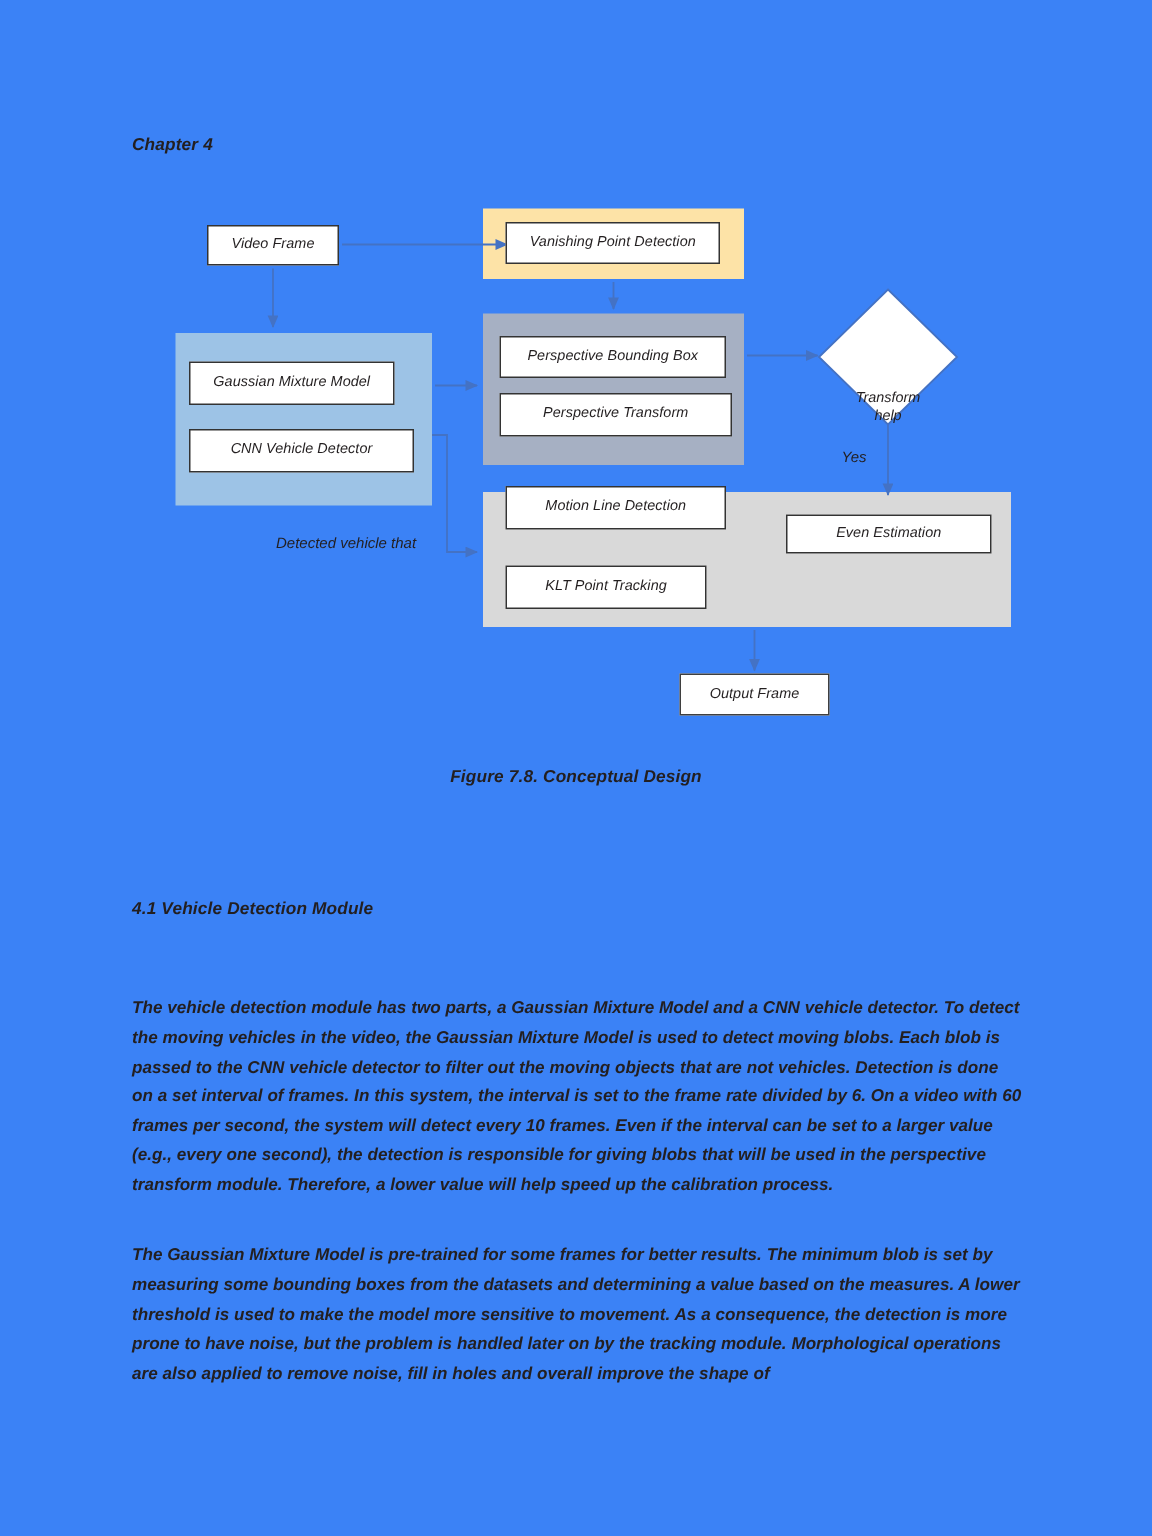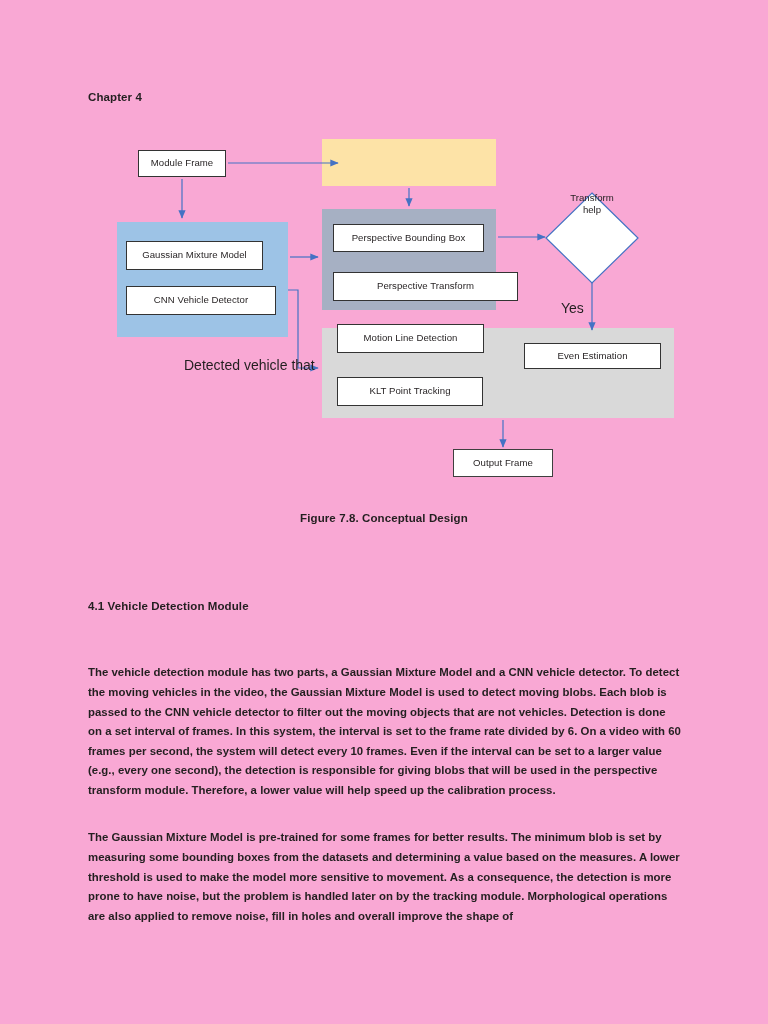--- a/index.html
+++ b/index.html
@@ -11,21 +11,22 @@
     width: 768px;
     height: 1024px;
     position: relative;
     font-family: "Liberation Sans", sans-serif;
     color: #231f20;
     overflow: hidden;
   }
   .page {
     position: absolute;
     inset: 0;
-    background: #f9a8d4;
+    background: #3b82f6;
+    font-style: italic;
   }
 
   
   .chapter-title {
     position: absolute;
     left: 88px;
     top: 91px;
     font-size: 11.5px;
     font-weight: bold;
     letter-spacing: 0.1px;
@@ -91,39 +92,39 @@
     color: #231f20;
     letter-spacing: 0.05px;
     text-align: center;
     line-height: 1.1;
   }
   .node-thick { border-width: 1.8px; border-color: #333333; }
 
   .diamond-wrap {
     position: absolute;
     display: flex;
-    align-items: flex-start;
+    align-items: flex-end;
     justify-content: center;
   }
   .diamond-shape {
     position: absolute;
     inset: 0;
   }
   .diamond-label {
     position: relative;
     z-index: 2;
     font-size: 9.6px;
     line-height: 12px;
     text-align: center;
     color: #231f20;
   }
 
   .edge-label {
     position: absolute;
-    font-size: 14px;
+    font-size: 10px;
     color: #231f20;
     white-space: nowrap;
   }
 
   svg.connectors {
     position: absolute;
     left: 0;
     top: 0;
     width: 768px;
     height: 500px;
@@ -164,45 +165,48 @@
 
         <path d="M592,283 L592,330"></path>
 
         <path d="M288,290 L298,290 L298,368 L318,368"></path>
 
         <path d="M503,420 L503,447"></path>
       </g>
     </svg>
 
     <div class="node node-thick" style="left:138px; top:150px; width:88px; height:27px;">
-      <span>Module Frame</span>
-    </div>
-
+      <span>Video Frame</span>
+    </div>
+
+    <div class="node node-thick" style="left:337px; top:148px; width:143px; height:28px;">
+      <span>Vanishing Point Detection</span>
+    </div>
 
     <div class="node node-thick" style="left:126px; top:241px; width:137px; height:29px;">
       <span>Gaussian Mixture Model</span>
     </div>
 
     <div class="node node-thick" style="left:126px; top:286px; width:150px; height:29px;">
       <span>CNN Vehicle Detector</span>
     </div>
 
     <div class="node node-thick" style="left:333px; top:224px; width:151px; height:28px;">
       <span>Perspective Bounding Box</span>
     </div>
 
-    <div class="node node-thick" style="left:333px; top:272px; width:185px; height:29px;">
+    <div class="node node-thick" style="left:333px; top:262px; width:155px; height:29px;">
       <span>Perspective Transform</span>
     </div>
 
     <div class="node node-thick" style="left:337px; top:324px; width:147px; height:29px;">
       <span>Motion Line Detection</span>
     </div>
 
-    <div class="node node-thick" style="left:337px; top:377px; width:146px; height:29px;">
+    <div class="node node-thick" style="left:337px; top:377px; width:134px; height:29px;">
       <span>KLT Point Tracking</span>
     </div>
 
     <div class="node node-thick" style="left:524px; top:343px; width:137px; height:26px;">
       <span>Even Estimation</span>
     </div>
 
     <div class="node" style="left:453px; top:449px; width:100px; height:28px;">
       <span>Output Frame</span>
     </div>

